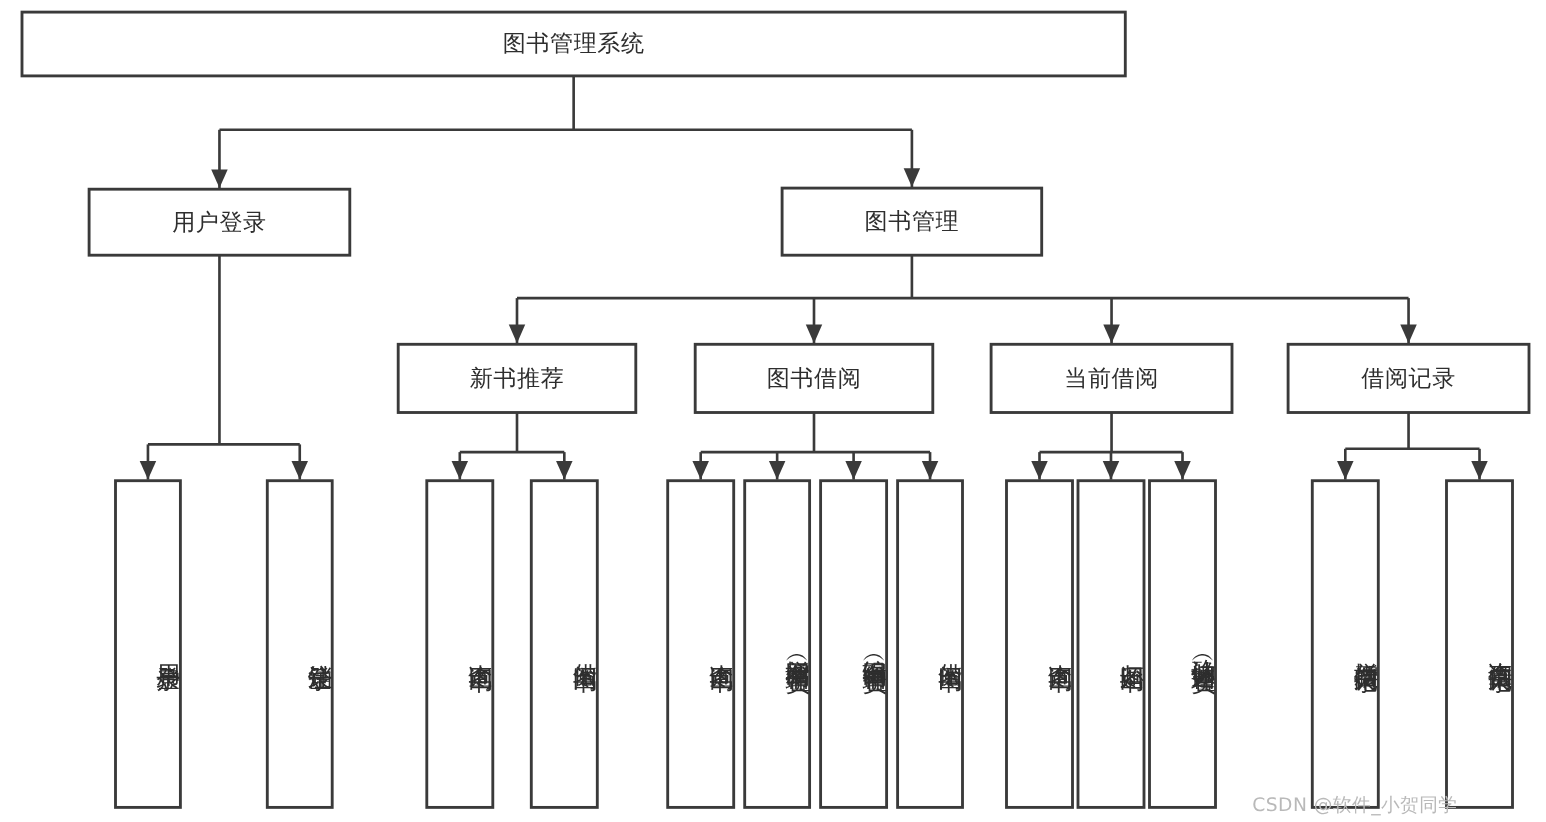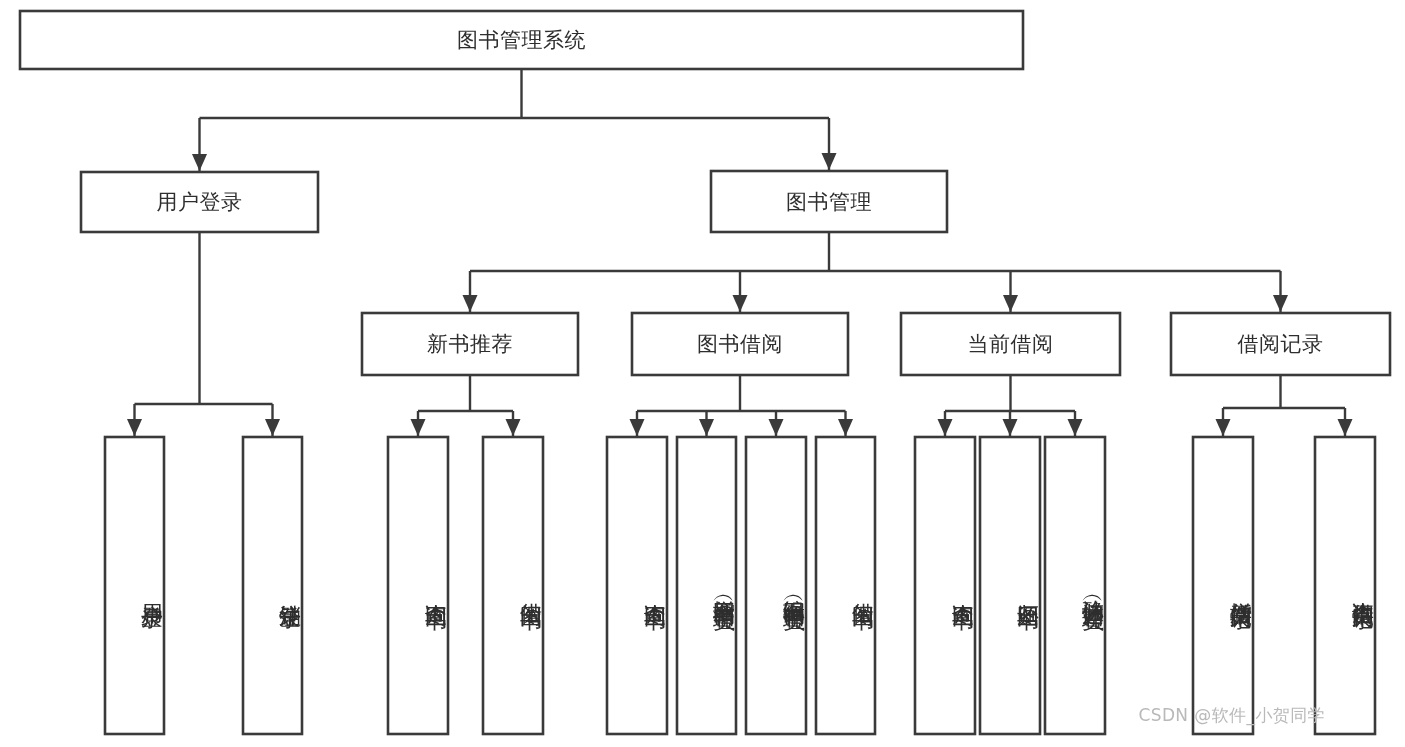--- a/index.html
+++ b/index.html
@@ -63,21 +63,21 @@
     text-align: center;
     white-space: nowrap;
     display: flex;
     align-items: flex-start;
     justify-content: center;
     pointer-events: none;
   }
   .watermark {
     position: absolute;
     right: 10px;
-    bottom: 20px;
+    bottom: 4px;
     font-family: "DejaVu Sans", "Liberation Sans", sans-serif;
     font-size: 17px;
     color: #b9b9b9;
     letter-spacing: 0.4px;
     white-space: nowrap;
   }
 </style>
 </head>
 <body>
 

